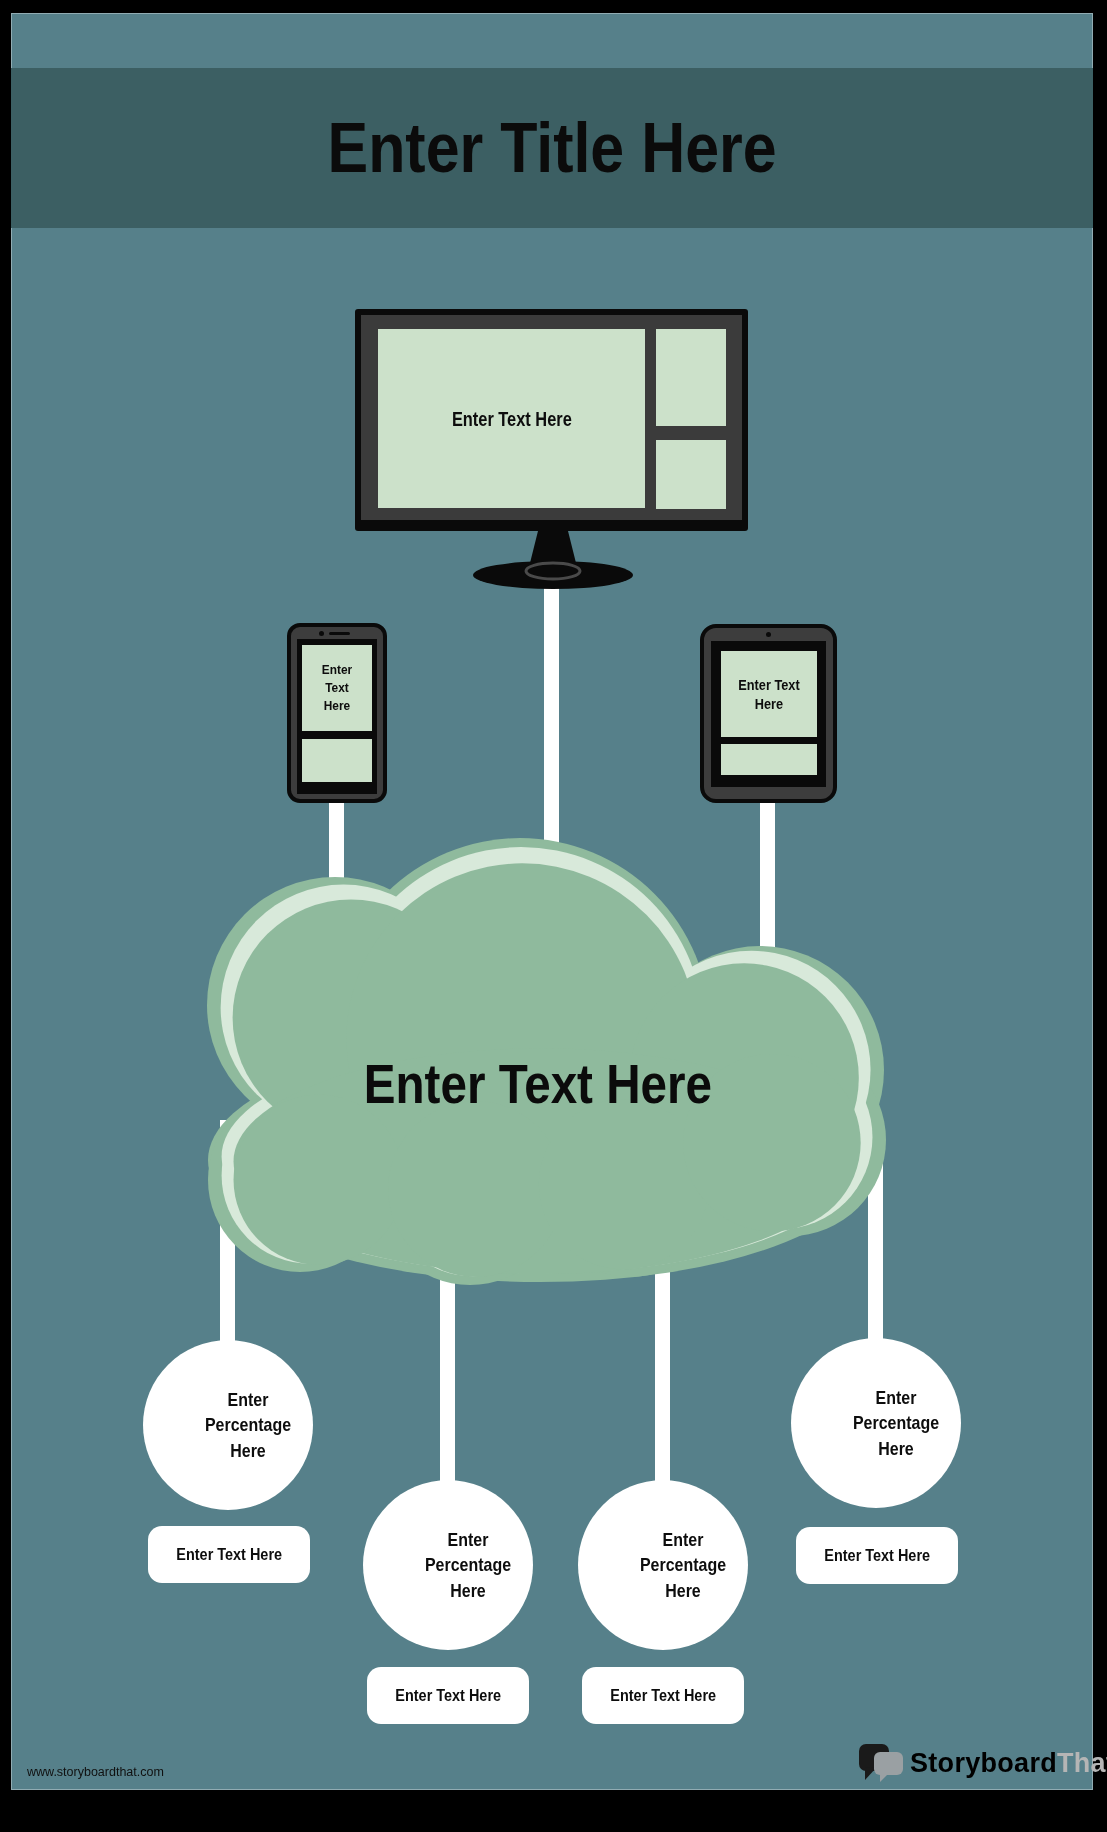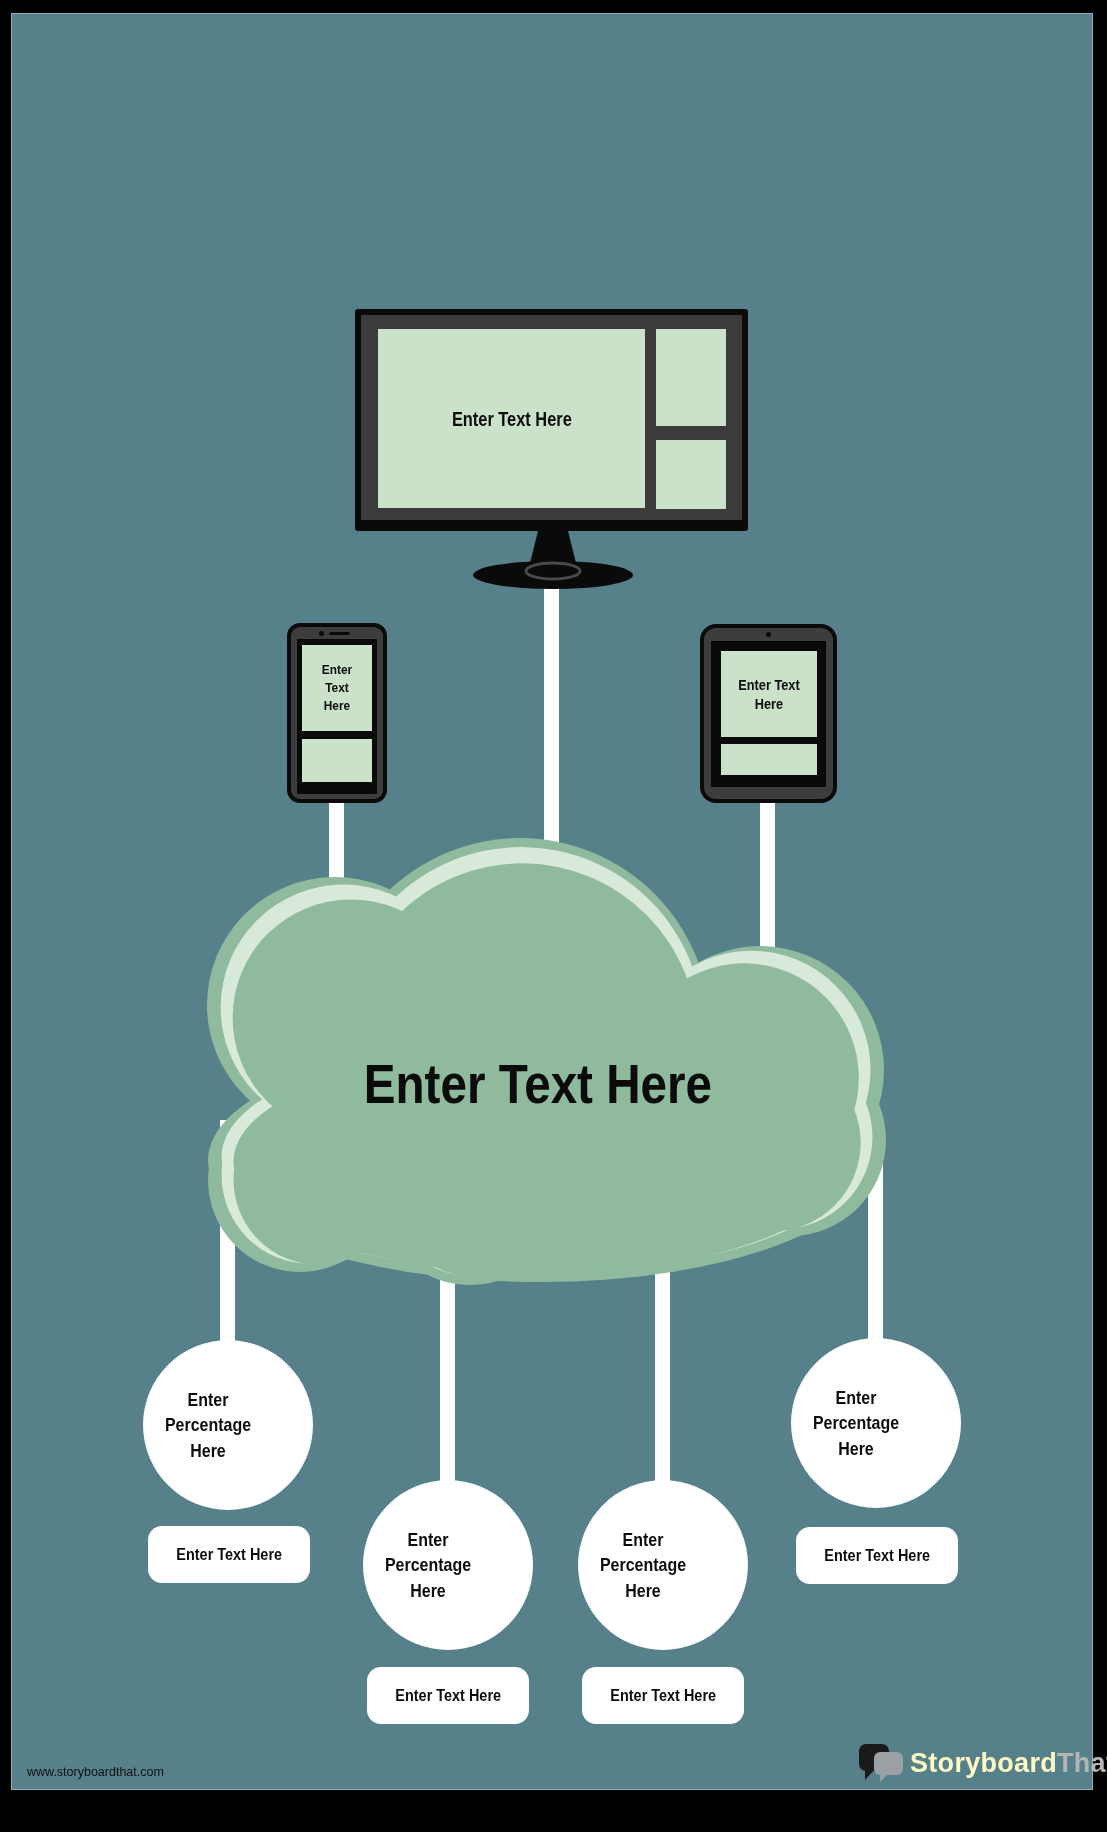--- a/index.html
+++ b/index.html
@@ -42,38 +42,41 @@
                display:flex;align-items:center;justify-content:center;text-align:center;}
   .tablet .tg1 .t{font-size:15px;font-weight:bold;line-height:1.3;color:#0d0d0d;width:92px;transform:scaleX(.85);}
   .tablet .tg2{position:absolute;left:10px;top:103px;width:96px;height:31px;background:#CCE1CA;}
   
   .cloud-svg{position:absolute;left:192px;top:823px;}
   .cloud-text{position:absolute;left:277px;top:1035px;width:500px;height:70px;
               display:flex;align-items:center;justify-content:center;}
   .cloud-text .t{font-size:56px;font-weight:bold;color:#0b0b0b;transform:scaleX(.85);white-space:nowrap;}
   
   .pct-circle{position:absolute;width:170px;height:170px;border-radius:50%;background:#FFFFFF;
-              display:flex;align-items:center;justify-content:flex-start;text-align:center;}
+              display:flex;align-items:center;justify-content:flex-end;text-align:center;}
   .pct-circle .t{font-size:19px;font-weight:bold;line-height:1.32;color:#0d0d0d;width:130px;transform:scaleX(.84);}
   .pill{position:absolute;width:162px;height:57px;border-radius:14px;background:#FFFFFF;
         display:flex;align-items:center;justify-content:center;}
   .pill .t{font-size:17px;font-weight:bold;color:#0d0d0d;transform:scaleX(.85);white-space:nowrap;}
   
   .site-url{position:absolute;left:16px;top:1752px;font-size:12.5px;font-weight:normal;color:#101010;}
   .brand{position:absolute;left:847px;top:1729px;height:42px;display:flex;align-items:center;}
   .brand .txt{font-size:27px;font-weight:bold;letter-spacing:.3px;margin-left:6px;}
-  .brand .dark{color:#fef9c3;}
+  .brand .dark{color:#000000;}
   .brand .light{color:#B5B5B5;}
 </style>
 </head>
 <body>
 
 <div class="poster">
   <div class="frame">
 
+    <div class="title-band">
+      <span class="t">Enter Title Here</span>
+    </div>
 
     <div class="line" style="left:533px;top:567px;height:460px;"></div>
     <div class="line" style="left:318px;top:785px;height:175px;"></div>
     <div class="line" style="left:749px;top:785px;height:200px;"></div>
     <div class="line" style="left:209px;top:1107px;height:228px;"></div>
     <div class="line" style="left:429px;top:1187px;height:288px;"></div>
     <div class="line" style="left:644px;top:1187px;height:288px;"></div>
     <div class="line" style="left:857px;top:1107px;height:226px;"></div>
 
     <svg class="stand" width="166" height="62" viewBox="0 0 166 62">

